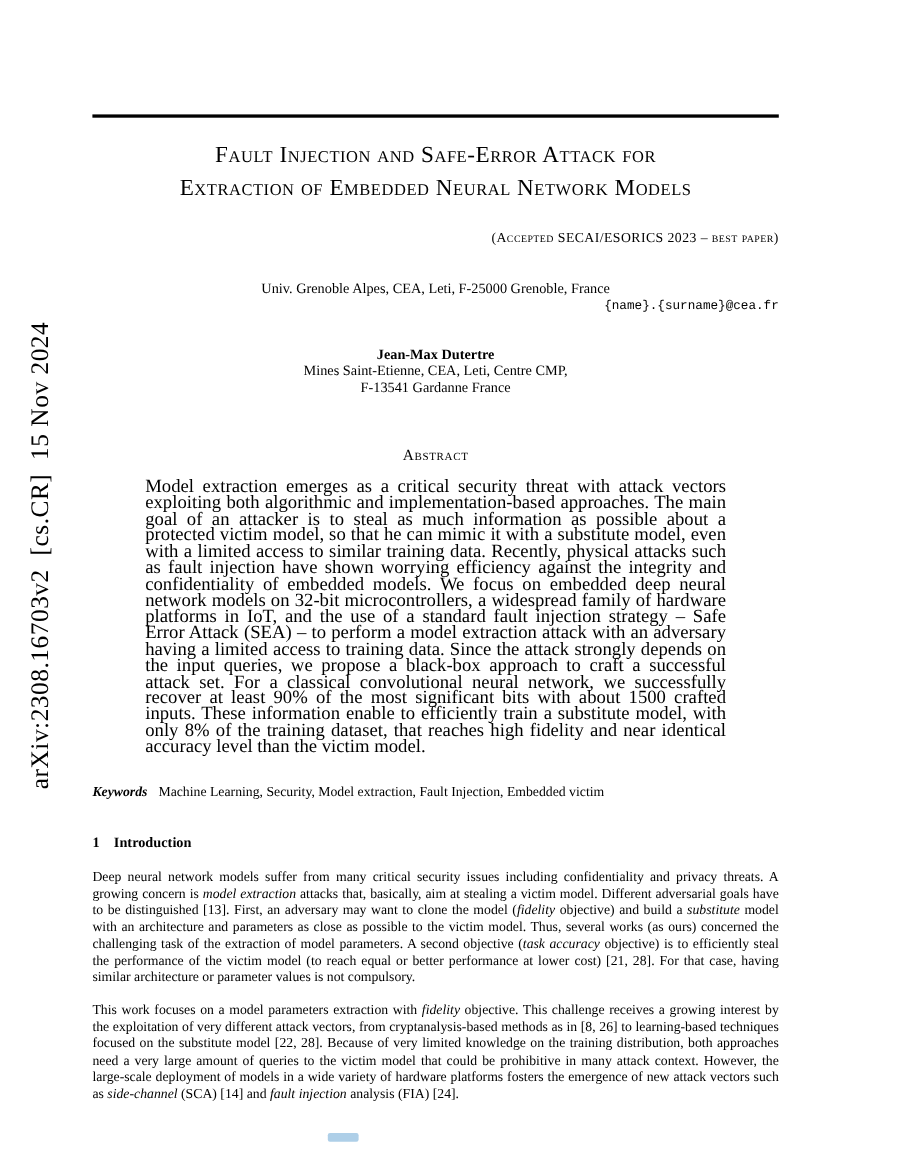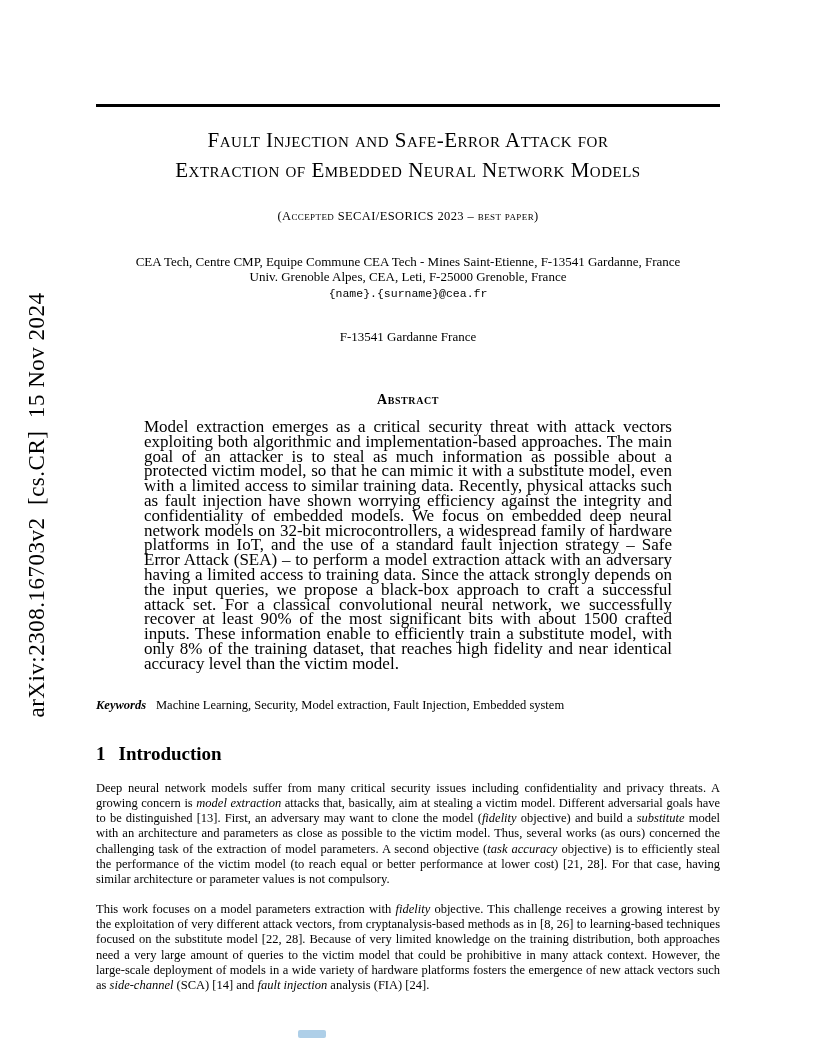--- a/index.html
+++ b/index.html
@@ -17,64 +17,65 @@
     left: 37px;
     top: 505px;
     transform: translate(-50%, -50%) rotate(-90deg);
     white-space: pre;
     font-size: 23px;
     letter-spacing: 0.5px;
     color: #000000;
   }
   .content {
     position: absolute;
-    left: 96px;
+    left: 84px;
     top: 0;
     width: 624px;
   }
   .top-rule {
     margin-top: 104px;
     height: 3px;
     background: #000000;
   }
   .title {
     margin: 18px 0 0 0;
     text-align: center;
     font-size: 21px;
     font-weight: normal;
     font-variant: small-caps;
     letter-spacing: 0.5px;
     line-height: 30px;
   }
   .title-line { display: block; }
   .accepted {
     margin-top: 24px;
-    text-align: center;
+    text-align: right;
     font-variant: small-caps;
     font-size: 12.5px;
     letter-spacing: 0.4px;
   }
   .author-block {
     text-align: center;
     font-size: 13px;
     line-height: 15px;
   }
   .author-block-1 { margin-top: 30px; }
   .author-block-2 { margin-top: 28px; }
   .author-names { font-weight: bold; }
   .email {
     font-family: "Liberation Mono", monospace;
     font-size: 11.5px;
     margin-top: 2px;
+    text-align: right;
   }
   .abstract-heading {
     margin: 48px 0 0 0;
     text-align: center;
     font-size: 14px;
-    font-weight: bold;
+    font-weight: normal;
     font-variant: small-caps;
     letter-spacing: 0.6px;
   }
   .abstract-text {
     margin: 12px 48px 4px 48px;
     text-align: justify;
     font-size: 17px;
     line-height: 14.8px;
   }
   .keywords {
@@ -82,21 +83,21 @@
     font-size: 12.5px;
     line-height: 15px;
   }
   .kw-label {
     font-weight: bold;
     font-style: italic;
     margin-right: 10px;
   }
   .section-heading {
     margin: 30px 0 0 0;
-    font-size: 19px;
+    font-size: 13px;
     font-weight: bold;
   }
   .sec-num { display: inline-block; margin-right: 13px; }
   .body-par {
     margin: 16px 0 0 0;
     text-align: justify;
     font-size: 12.5px;
     line-height: 15.3px;
   }
   .body-par + .body-par { margin-top: 14px; }
@@ -123,35 +124,36 @@
     <div class="top-rule"></div>
 
     <h1 class="title">
       <span class="title-line">Fault Injection and Safe-Error Attack for</span>
       <span class="title-line">Extraction of Embedded Neural Network Models</span>
     </h1>
 
     <div class="accepted">(Accepted SECAI/ESORICS 2023 – best paper)</div>
 
     <div class="author-block author-block-1">
-      <div class="affiliation">CEA Tech, Centre CMP, Equipe Commune CEA Tech - Mines Saint-Etienne, F-13541 Gardanne, France</div>
       <div class="affiliation">Univ. Grenoble Alpes, CEA, Leti, F-25000 Grenoble, France</div>
       <div class="email">{name}.{surname}@cea.fr</div>
     </div>
 
     <div class="author-block author-block-2">
+      <div class="author-names">Jean-Max Dutertre</div>
+      <div class="affiliation">Mines Saint-Etienne, CEA, Leti, Centre CMP,</div>
       <div class="affiliation">F-13541 Gardanne France</div>
     </div>
 
     <h2 class="abstract-heading">Abstract</h2>
 
     <p class="abstract-text">Model extraction emerges as a critical security threat with attack vectors exploiting both algorithmic and implementation-based approaches. The main goal of an attacker is to steal as much information as possible about a protected victim model, so that he can mimic it with a substitute model, even with a limited access to similar training data. Recently, physical attacks such as fault injection have shown worrying efficiency against the integrity and confidentiality of embedded models. We focus on embedded deep neural network models on 32-bit microcontrollers, a widespread family of hardware platforms in IoT, and the use of a standard fault injection strategy – Safe Error Attack (SEA) – to perform a model extraction attack with an adversary having a limited access to training data. Since the attack strongly depends on the input queries, we propose a black-box approach to craft a successful attack set. For a classical convolutional neural network, we successfully recover at least 90% of the most significant bits with about 1500 crafted inputs. These information enable to efficiently train a substitute model, with only 8% of the training dataset, that reaches high fidelity and near identical accuracy level than the victim model.</p>
 
     <p class="keywords">
-      <span class="kw-label">Keywords</span><span class="kw-text">Machine Learning, Security, Model extraction, Fault Injection, Embedded system</span>
+      <span class="kw-label">Keywords</span><span class="kw-text">Machine Learning, Security, Model extraction, Fault Injection, Embedded victim</span>
     </p>
 
     <h2 class="section-heading">
       <span class="sec-num">1</span><span class="sec-title">Introduction</span>
     </h2>
 
     <p class="body-par"><span>Deep neural network models suffer from many critical security issues including confidentiality and privacy threats. A growing concern is </span><span class="seg-i">model extraction</span><span> attacks that, basically, aim at stealing a victim model. Different adversarial goals have to be distinguished [13]. First, an adversary may want to clone the model (</span><span class="seg-i">fidelity</span><span> objective) and build a </span><span class="seg-i">substitute</span><span> model with an architecture and parameters as close as possible to the victim model. Thus, several works (as ours) concerned the challenging task of the extraction of model parameters. A second objective (</span><span class="seg-i">task accuracy</span><span> objective) is to efficiently steal the performance of the victim model (to reach equal or better performance at lower cost) [21, 28]. For that case, having similar architecture or parameter values is not compulsory.</span></p>
 
     <p class="body-par"><span>This work focuses on a model parameters extraction with </span><span class="seg-i">fidelity</span><span> objective. This challenge receives a growing interest by the exploitation of very different attack vectors, from cryptanalysis-based methods as in [8, 26] to learning-based techniques focused on the substitute model [22, 28]. Because of very limited knowledge on the training distribution, both approaches need a very large amount of queries to the victim model that could be prohibitive in many attack context. However, the large-scale deployment of models in a wide variety of hardware platforms fosters the emergence of new attack vectors such as </span><span class="seg-i">side-channel</span><span> (SCA) [14] and </span><span class="seg-i">fault injection</span><span> analysis (FIA) [24].</span></p>
 

